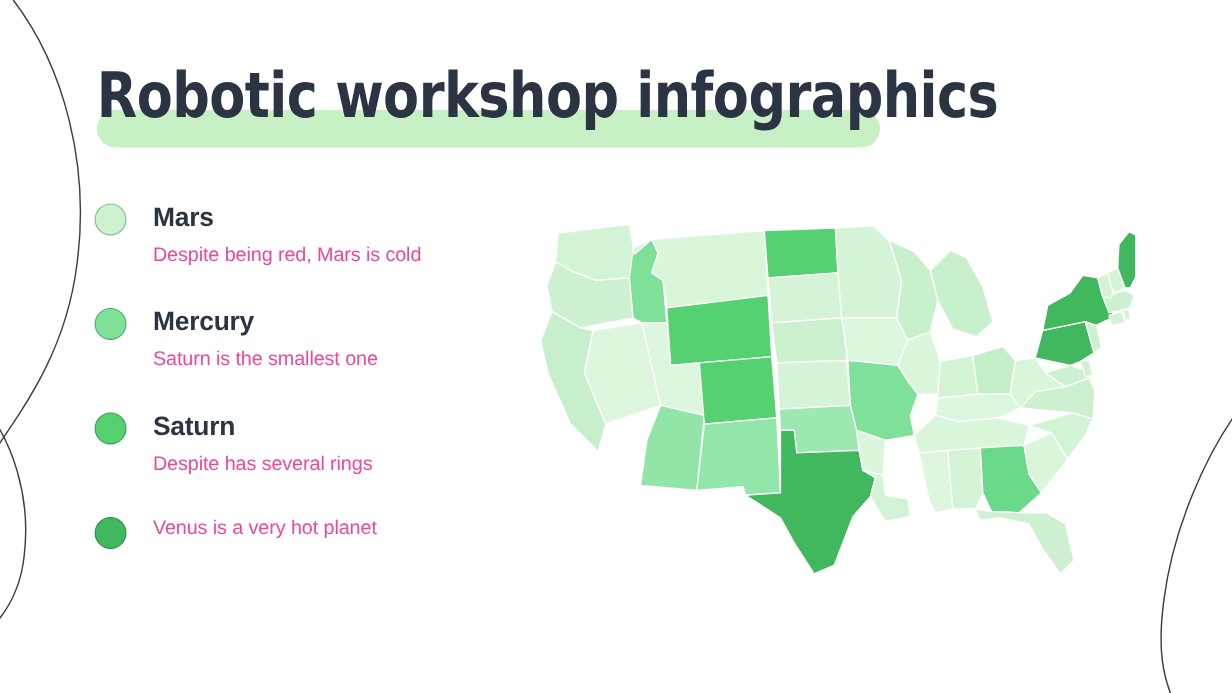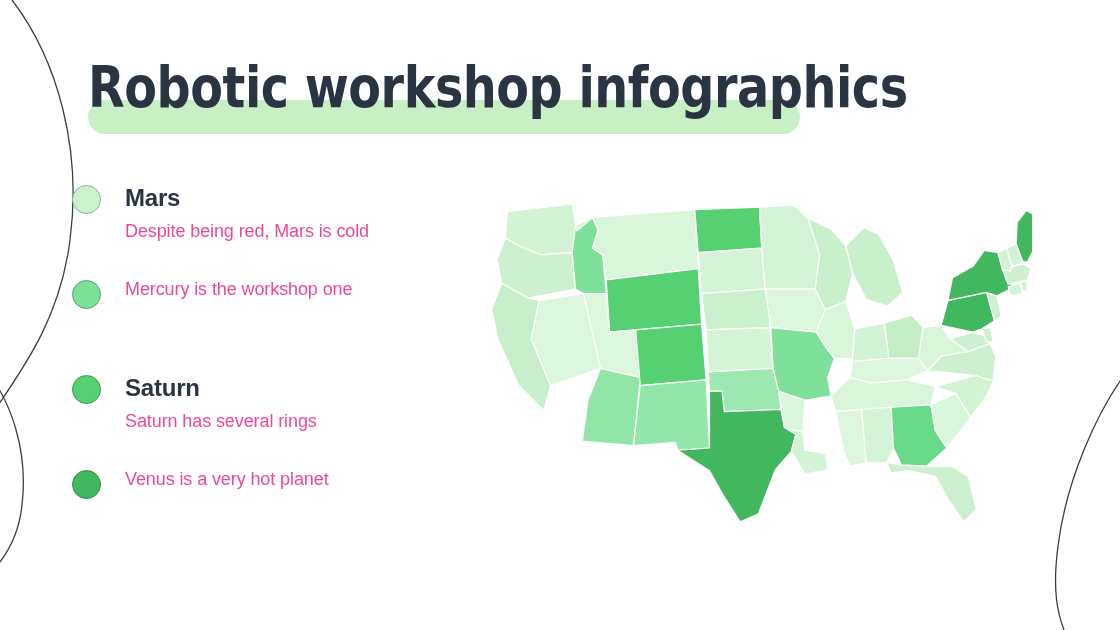--- a/index.html
+++ b/index.html
@@ -27,21 +27,21 @@
     position:relative;z-index:1;margin:0;
     font-size:57px;line-height:70px;
     font-weight:bold;letter-spacing:-0.5px;
     color:#2b3443;
     font-family:"DejaVu Sans Condensed","Liberation Sans",sans-serif;
     transform:scaleX(0.93);transform-origin:left center;
     white-space:nowrap;
   }
 
   
-  .legend{position:absolute;left:72px;top:182px;width:400px;}
+  .legend{position:absolute;left:86px;top:182px;width:400px;}
   .legend-item{position:relative;margin-bottom:21px;min-height:74px;}
   .dot{
     position:absolute;left:0;top:3px;
     width:29px;height:29px;border-radius:50%;
     box-sizing:border-box;
   }
   .legend-text{margin-left:53px;}
   .legend-title{
     margin:0;font-size:24px;line-height:31px;font-weight:bold;
     color:#2b3443;letter-spacing:-0.2px;
@@ -80,29 +80,30 @@
       <span class="dot" style="background:#cdf2cf;border:1.6px solid #7fb98a;"></span>
       <div class="legend-text">
         <p class="legend-title">Mars</p>
         <p class="legend-desc">Despite being red, Mars is cold</p>
       </div>
     </div>
 
     <div class="legend-item">
       <span class="dot" style="background:#7fe09a;border:1.6px solid #4da968;"></span>
       <div class="legend-text">
-        <p class="legend-desc">Mercury is the workshop one</p>
+        <p class="legend-title">Mercury</p>
+        <p class="legend-desc">Saturn is the smallest one</p>
       </div>
     </div>
 
     <div class="legend-item">
       <span class="dot" style="background:#55d172;border:1.6px solid #3a9b55;"></span>
       <div class="legend-text">
         <p class="legend-title">Saturn</p>
-        <p class="legend-desc">Saturn has several rings</p>
+        <p class="legend-desc">Despite has several rings</p>
       </div>
     </div>
 
     <div class="legend-item">
       <span class="dot" style="background:#41b75e;border:1.6px solid #2f8c47;"></span>
       <div class="legend-text">
         <p class="legend-desc">Venus is a very hot planet</p>
       </div>
     </div>
 

